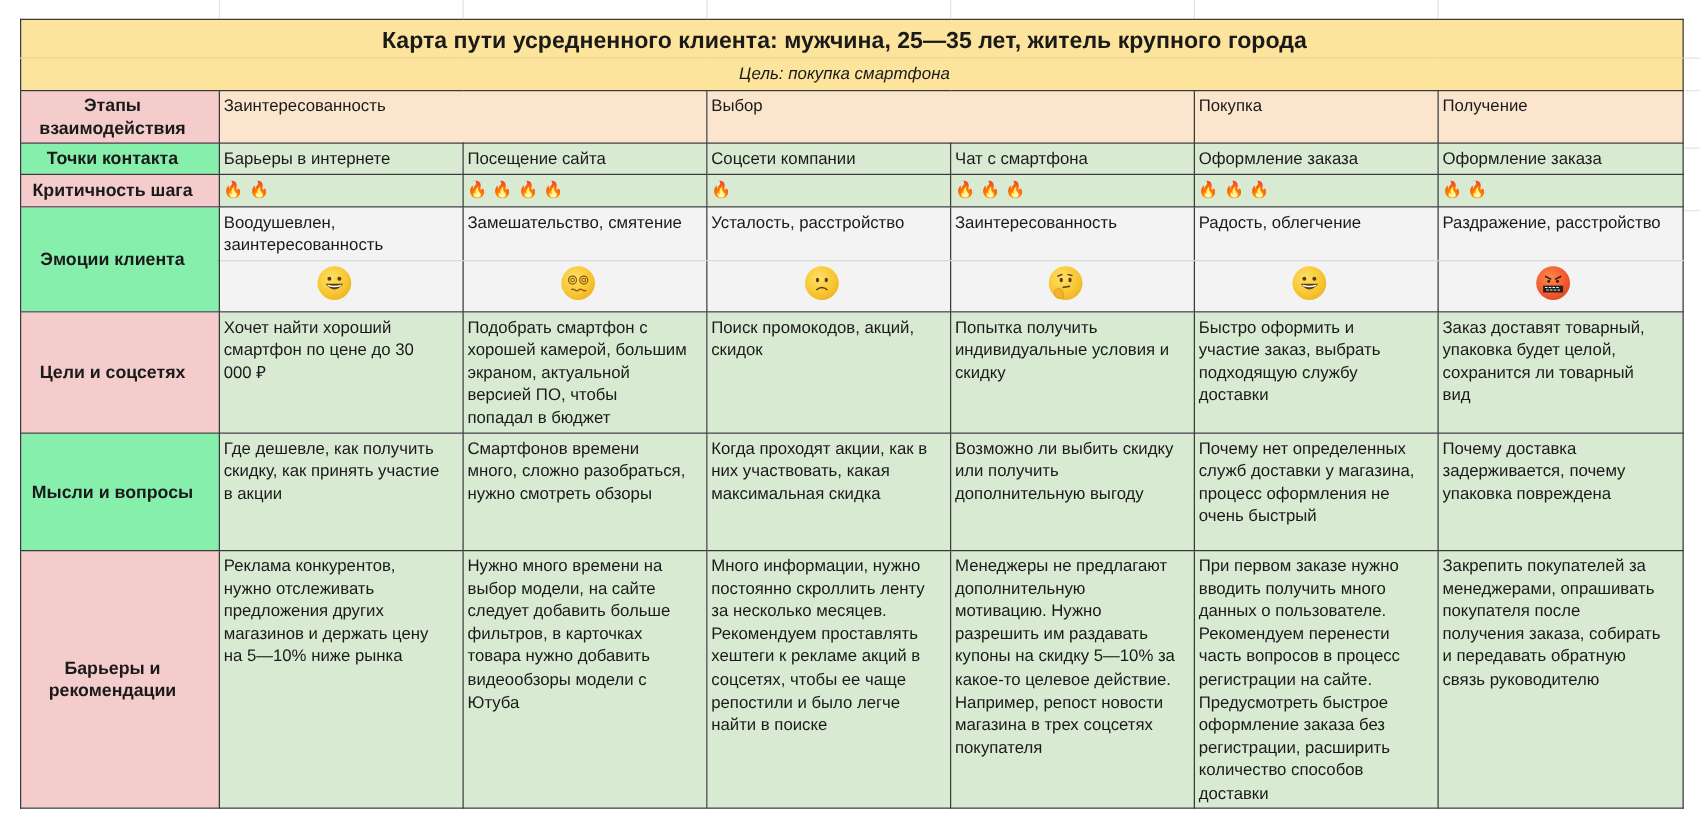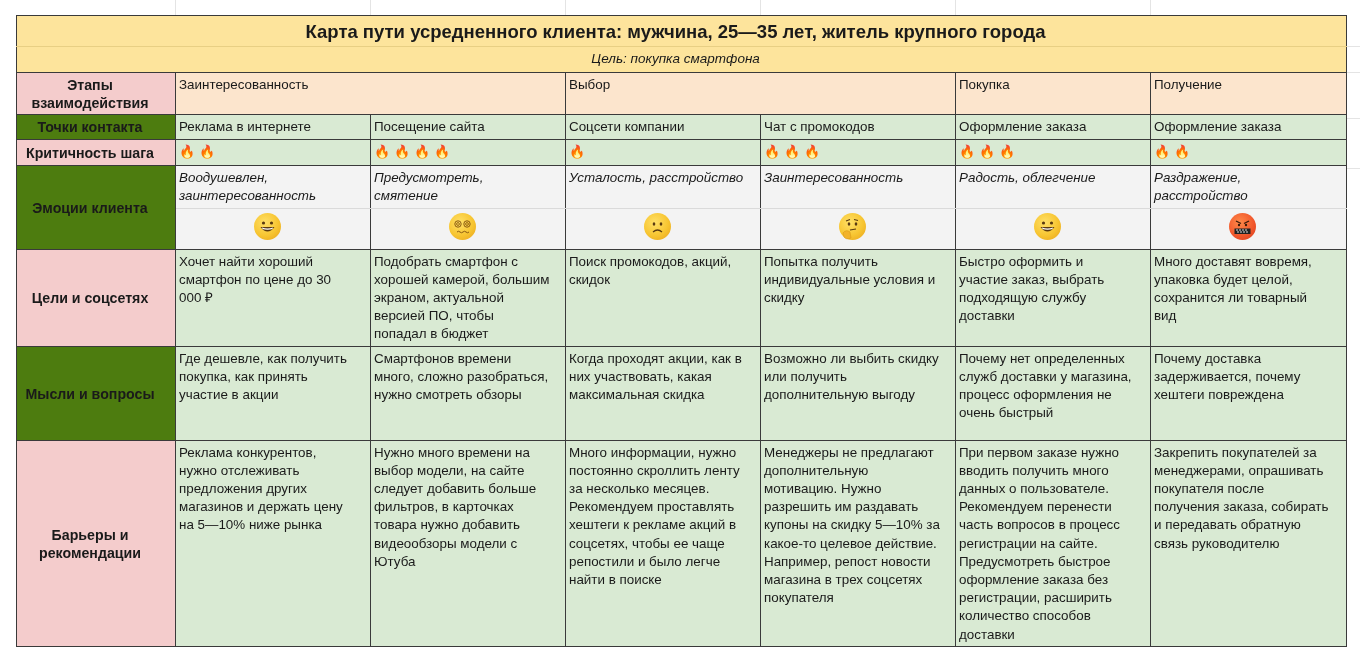--- a/index.html
+++ b/index.html
@@ -10,25 +10,25 @@
   .grid-bg .hl { position:absolute; left:1345px; width:15px; height:1px; background:#e4e4e4; }
   table.cjm { position:absolute; left:16px; top:15px; border-collapse:collapse;
               table-layout:fixed; width:1330px; }
   table.cjm td { border:1px solid #3a3a3a; padding:3px 15px 2px 3px; vertical-align:top;
                  font-size:13.4px; line-height:18.2px; overflow:hidden; }
   .c-title { background:#fde49c; text-align:center; font-weight:bold; font-size:18.5px !important;
              line-height:24px !important; padding-top:4px !important; border-bottom:1px solid #e8cf84 !important; }
   .c-goal { background:#fde49c; text-align:center; font-style:italic; font-size:13.5px !important; }
   .c-head { font-weight:bold; text-align:center; vertical-align:middle !important; font-size:14.2px !important; }
   .h-pink { background:#f4cccc; }
-  .h-blue { background:#4d7c0f; }
+  .h-blue { background:#86efac; }
   .stage { background:#fce5cd; }
   .green { background:#d9ead3; }
   .gray { background:#f3f3f3; }
-  .emo-txt td.gray { border-bottom:1px solid #dadada;font-style:italic; }
+  .emo-txt td.gray { border-bottom:1px solid #dadada; }
   .emo-row td.gray { border-top:1px solid #dadada; text-align:center; vertical-align:middle; }
   .emoji { display:inline-block; width:27px; height:27px; border-radius:50%; position:relative;
            background:radial-gradient(circle at 40% 35%, #ffe067 0%, #f7c531 55%, #e8a11a 100%); }
   .emoji.angry { background:radial-gradient(circle at 40% 35%, #ff8a4a 0%, #f0552a 60%, #d23a1c 100%); }
   .emoji svg { position:absolute; left:0; top:0; }
   .fire { display:inline-block; margin-right:4px; font-size:13px; line-height:16px; }
 </style>
 </head>
 <body>
 
@@ -64,40 +64,40 @@
     </tr>
     <tr style="height:38px" id="row-stages">
       <td class="c-head h-pink">Этапы взаимодействия</td>
     <td class="stage" colspan="2">Заинтересованность</td>
         <td class="stage" colspan="2">Выбор</td>
         <td class="stage" colspan="1">Покупка</td>
         <td class="stage" colspan="1">Получение</td>
       </tr>
     <tr style="height:24px" id="row-touch">
       <td class="c-head h-blue">Точки контакта</td>
-    <td class="green">Реклама в интернете</td>
+    <td class="green">Барьеры в интернете</td>
         <td class="green">Посещение сайта</td>
         <td class="green">Соцсети компании</td>
-        <td class="green">Чат с промокодов</td>
+        <td class="green">Чат с смартфона</td>
         <td class="green">Оформление заказа</td>
         <td class="green">Оформление заказа</td>
       </tr>
     <tr style="height:26px" id="row-crit">
       <td class="c-head h-pink">Критичность шага</td>
     <td class="green"><span class="fire">🔥</span><span class="fire">🔥</span></td>
         <td class="green"><span class="fire">🔥</span><span class="fire">🔥</span><span class="fire">🔥</span><span class="fire">🔥</span></td>
         <td class="green"><span class="fire">🔥</span></td>
         <td class="green"><span class="fire">🔥</span><span class="fire">🔥</span><span class="fire">🔥</span></td>
         <td class="green"><span class="fire">🔥</span><span class="fire">🔥</span><span class="fire">🔥</span></td>
         <td class="green"><span class="fire">🔥</span><span class="fire">🔥</span></td>
       </tr>
     <tr style="height:43px" id="row-emo-text" class="emo-txt">
       <td class="c-head h-blue" rowspan="2">Эмоции клиента</td>
     <td class="gray">Воодушевлен, заинтересованность</td>
-        <td class="gray">Предусмотреть, смятение</td>
+        <td class="gray">Замешательство, смятение</td>
         <td class="gray">Усталость, расстройство</td>
         <td class="gray">Заинтересованность</td>
         <td class="gray">Радость, облегчение</td>
         <td class="gray">Раздражение, расстройство</td>
       </tr>
     <tr style="height:41px" id="row-emo-icon" class="emo-row">
         <td class="gray"><span class="emoji"><svg width="27" height="27" viewBox="0 0 27 27">
               <circle cx="9.5" cy="10" r="1.6" fill="#5a3a10"></circle>
               <circle cx="17.5" cy="10" r="1.6" fill="#5a3a10"></circle>
               <path d="M6.5 14 Q13.5 23 20.5 14 Z" fill="#5a3a10"></path>
@@ -138,30 +138,30 @@
               <path d="M7 17 h2 M10 17 h2 M13 17 h2 M16 17 h2 M8 19 h2 M11 19 h2 M14 19 h2 M17 19 h2" stroke="#eee" stroke-width="0.9"></path>
             </svg></span></td>
       </tr>
     <tr style="height:94px" id="row-goals">
       <td class="c-head h-pink">Цели и соцсетях</td>
     <td class="green">Хочет найти хороший смартфон по цене до 30 000 ₽</td>
         <td class="green">Подобрать смартфон с хорошей камерой, большим экраном, актуальной версией ПО, чтобы попадал в бюджет</td>
         <td class="green">Поиск промокодов, акций, скидок</td>
         <td class="green">Попытка получить индивидуальные условия и скидку</td>
         <td class="green">Быстро оформить и участие заказ, выбрать подходящую службу доставки</td>
-        <td class="green">Много доставят вовремя, упаковка будет целой, сохранится ли товарный вид</td>
+        <td class="green">Заказ доставят товарный, упаковка будет целой, сохранится ли товарный вид</td>
       </tr>
     <tr style="height:94px" id="row-thoughts">
       <td class="c-head h-blue">Мысли и вопросы</td>
-    <td class="green">Где дешевле, как получить покупка, как принять участие в акции</td>
+    <td class="green">Где дешевле, как получить скидку, как принять участие в акции</td>
         <td class="green">Смартфонов времени много, сложно разобраться, нужно смотреть обзоры</td>
         <td class="green">Когда проходят акции, как в них участвовать, какая максимальная скидка</td>
         <td class="green">Возможно ли выбить скидку или получить дополнительную выгоду</td>
         <td class="green">Почему нет определенных служб доставки у магазина, процесс оформления не очень быстрый</td>
-        <td class="green">Почему доставка задерживается, почему хештеги повреждена</td>
+        <td class="green">Почему доставка задерживается, почему упаковка повреждена</td>
       </tr>
     <tr style="height:203px" id="row-barriers">
       <td class="c-head h-pink">Барьеры и рекомендации</td>
     <td class="green">Реклама конкурентов, нужно отслеживать предложения других магазинов и держать цену на 5—10% ниже рынка</td>
         <td class="green">Нужно много времени на выбор модели, на сайте следует добавить больше фильтров, в карточках товара нужно добавить видеообзоры модели с Ютуба</td>
         <td class="green">Много информации, нужно постоянно скроллить ленту за несколько месяцев. Рекомендуем проставлять хештеги к рекламе акций в соцсетях, чтобы ее чаще репостили и было легче найти в поиске</td>
         <td class="green">Менеджеры не предлагают дополнительную мотивацию. Нужно разрешить им раздавать купоны на скидку 5—10% за какое-то целевое действие. Например, репост новости магазина в трех соцсетях покупателя</td>
         <td class="green">При первом заказе нужно вводить получить много данных о пользователе. Рекомендуем перенести часть вопросов в процесс регистрации на сайте. Предусмотреть быстрое оформление заказа без регистрации, расширить количество способов доставки</td>
         <td class="green">Закрепить покупателей за менеджерами, опрашивать покупателя после получения заказа, собирать и передавать обратную связь руководителю</td>
       </tr>

